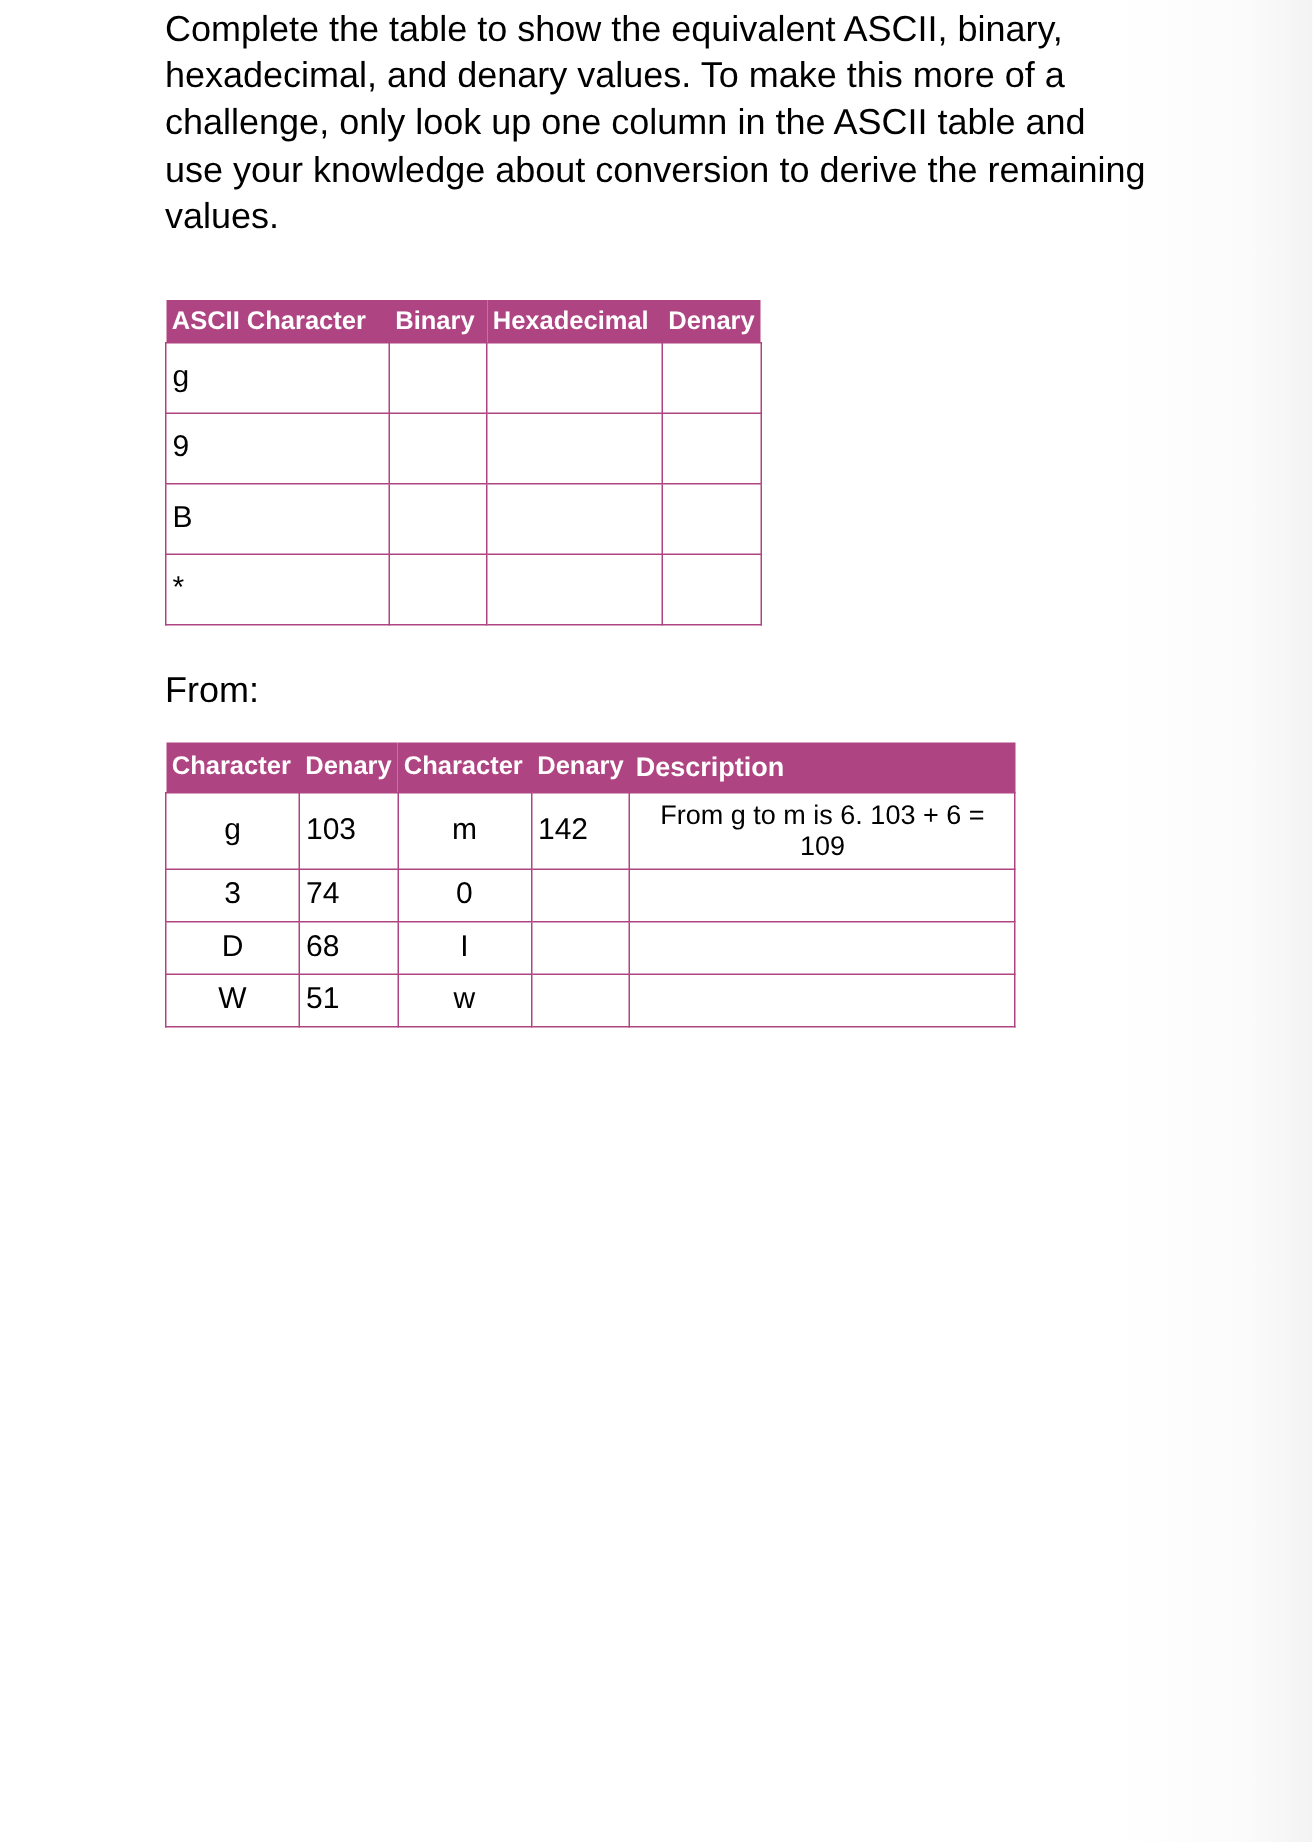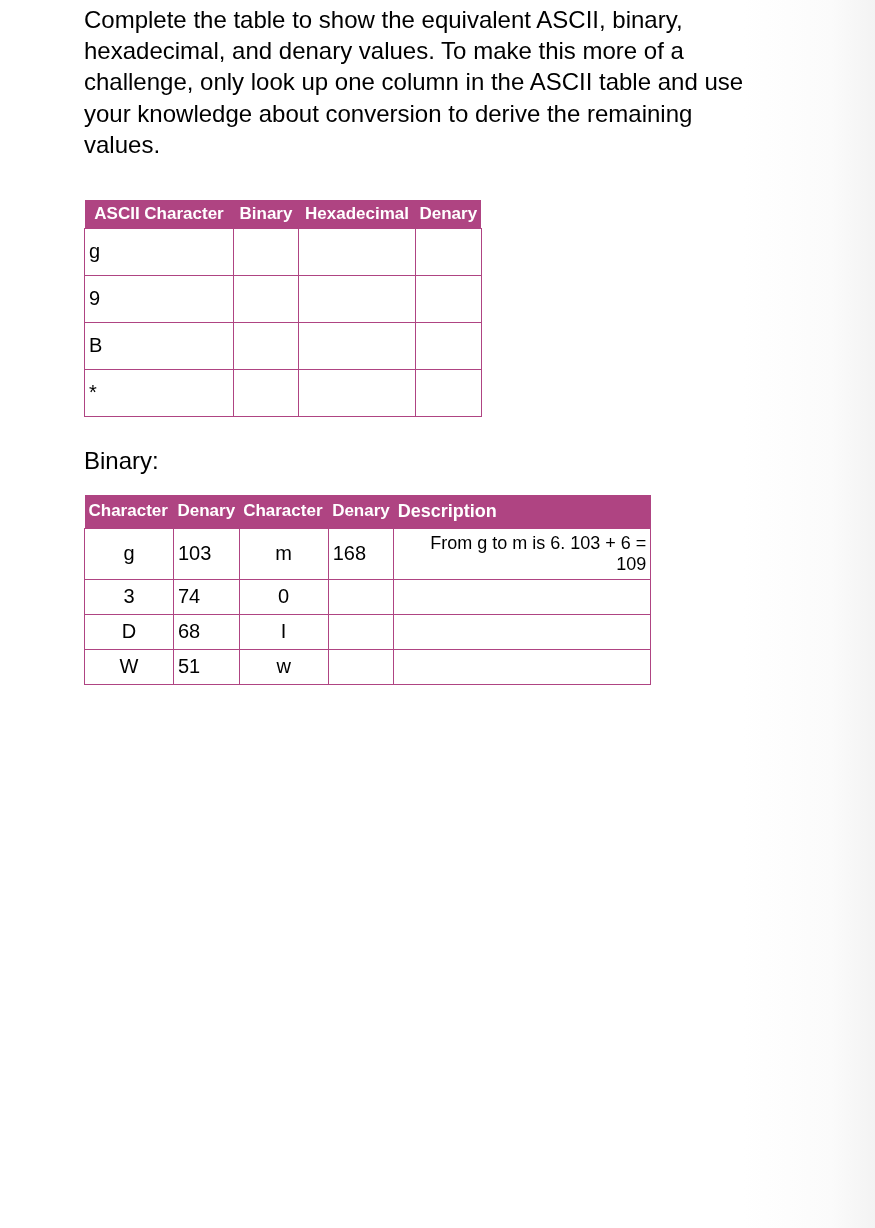--- a/index.html
+++ b/index.html
@@ -6,21 +6,21 @@
     margin: 0;
     padding: 0;
     background: #fff;
     font-family: Arial, Helvetica, sans-serif;
     color: #000;
   }
   .page {
     width: 875px;
     min-height: 1228px;
     box-sizing: border-box;
-    padding: 0 110px 40px 84px;
+    padding: 0 110px 40px 110px;
     background: linear-gradient(to right, #ffffff 0%, #ffffff 85%, #fbfbfb 95%, #f3f3f3 100%);
   }
   .instructions {
     font-size: 24px;
     line-height: 1.3;
     margin: 0 0 40px 0;
     padding-top: 4px;
   }
   h2.qtitle {
     font-size: 28px;
@@ -47,21 +47,21 @@
   
   table.data1 {
     border-collapse: collapse;
     margin-bottom: 30px;
   }
   table.data1 th {
     background: #af4482;
     color: #fff;
     font-weight: bold;
     font-size: 17px;
-    text-align: center;
+    text-align: left;
     padding: 4px 4px;
   }
   table.data1 td {
     border: 1px solid #af4482;
     font-size: 20px;
     padding: 10px 4px;
     height: 26px;
     text-align: left;
     vertical-align: middle;
   }
@@ -85,21 +85,21 @@
   }
   table.data2 td {
     border: 1px solid #af4482;
     font-size: 20px;
     padding: 4px 4px;
     height: 26px;
     vertical-align: middle;
   }
   table.data2 .c-char   { width: 80px;  text-align: center; }
   table.data2 .c-den2   { width: 56px;  text-align: left; }
-  table.data2 .c-desc   { width: 248px; text-align: right; font-size: 18px; }
+  table.data2 .c-desc   { width: 248px; text-align: center; font-size: 18px; }
   table.data2 th.c-char, table.data2 th.c-den2, table.data2 th.c-desc { text-align: left; }
 </style>
 </head>
 <body>
 
 <div class="page">
 
   <p class="instructions">Complete the table to show the equivalent ASCII, binary, hexadecimal, and denary values. To make this more of a challenge, only look up one column in the ASCII table and use your knowledge about conversion to derive the remaining values.</p>
 
   <table class="data1">
@@ -134,39 +134,39 @@
         <td class="c-ascii">*</td>
         <td class="c-bin"></td>
         <td class="c-hex"></td>
         <td class="c-den"></td>
       </tr>
     </tbody>
   </table>
 
 
 
-  <p class="rules-label">Binary:</p>
+  <p class="rules-label">From:</p>
 
 
   <table class="data2">
     <thead>
       <tr>
         <th class="c-char">Character</th>
         <th class="c-den2">Denary</th>
         <th class="c-char">Character</th>
         <th class="c-den2">Denary</th>
         <th class="c-desc">Description</th>
       </tr>
     </thead>
     <tbody>
       <tr>
         <td class="c-char">g</td>
         <td class="c-den2">103</td>
         <td class="c-char">m</td>
-        <td class="c-den2">168</td>
+        <td class="c-den2">142</td>
         <td class="c-desc">From g to m is 6.  103 + 6 = 109</td>
       </tr>
       <tr>
         <td class="c-char">3</td>
         <td class="c-den2">74</td>
         <td class="c-char">0</td>
         <td class="c-den2"></td>
         <td class="c-desc"></td>
       </tr>
       <tr>

